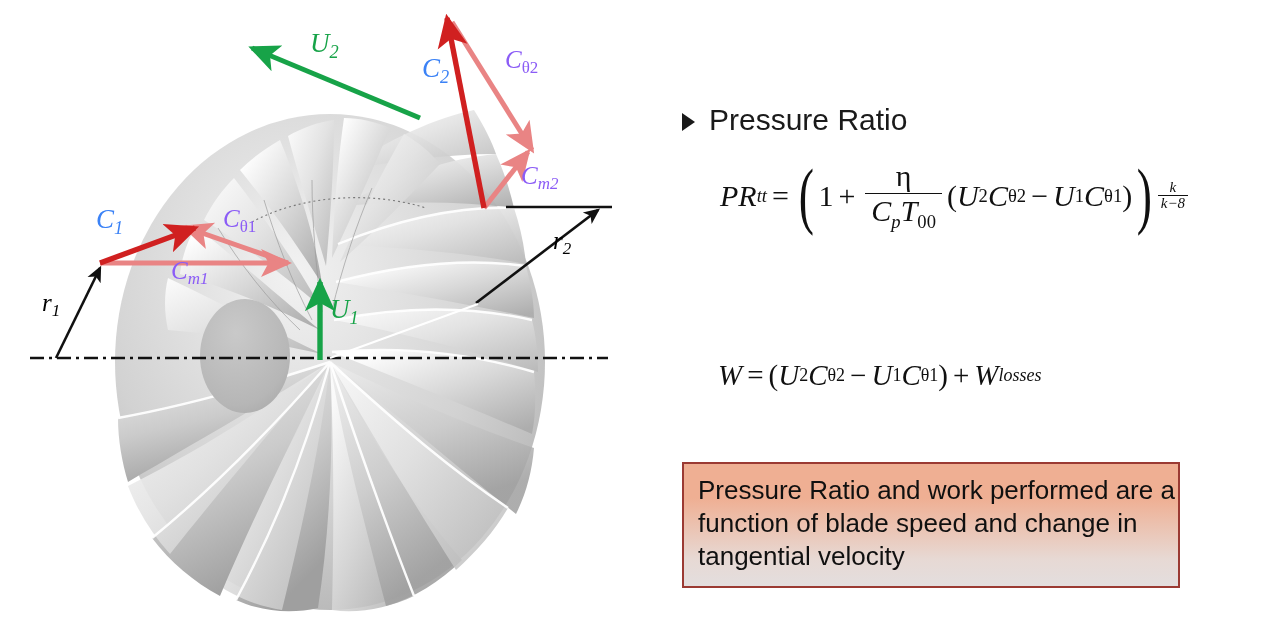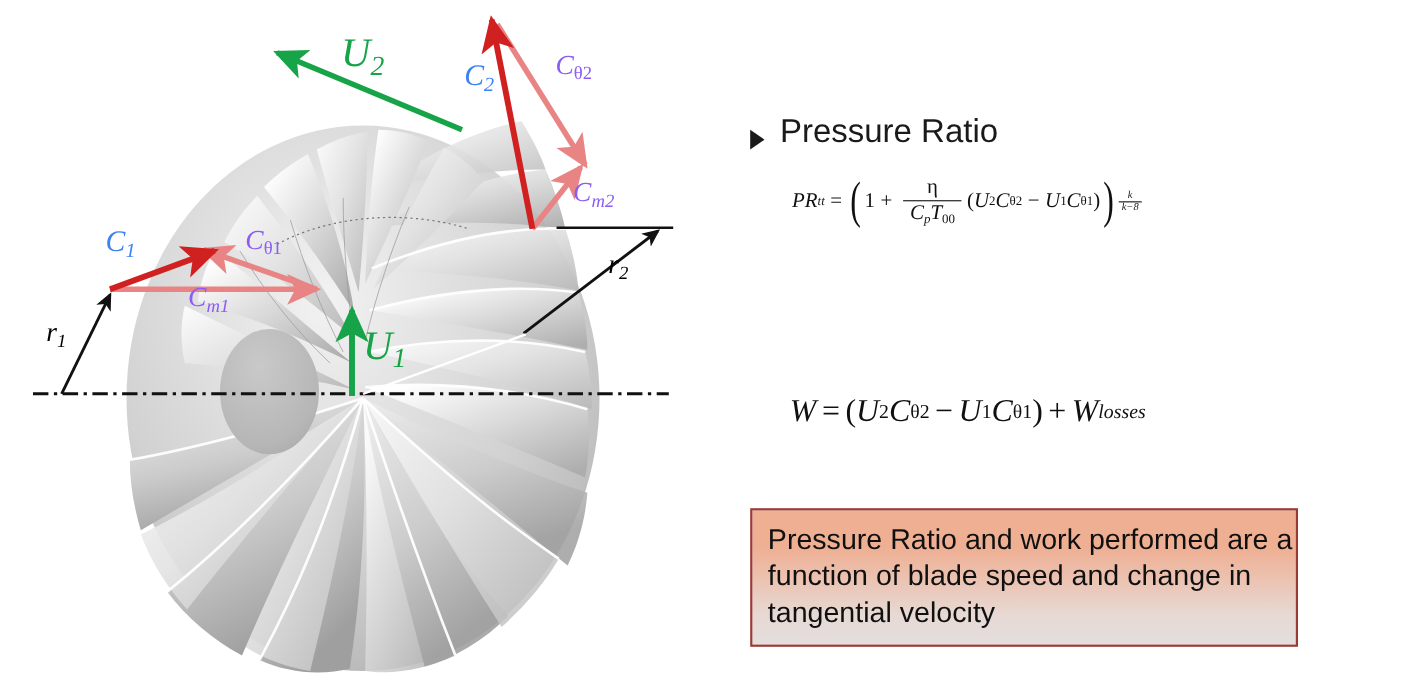--- a/index.html
+++ b/index.html
@@ -48,21 +48,21 @@
     vertical-align: -0.32em;
     letter-spacing: 0;
   }
   .vec-label .sub-up {
     font-size: 0.68em;
     font-style: normal;
     vertical-align: -0.30em;
   }
   .lbl-c-main  { color: #3b82f6; font-size: 27px; }
   .lbl-c-comp  { color: #8b5cf6; font-size: 25px; }
-  .lbl-u       { color: #17A348; font-size: 37px; }
+  .lbl-u       { color: #17A348; font-size: 27px; }
   .lbl-r       { color: #000000; font-size: 25px; }
 
   #label-c1    { left: 96px;  top: 206px; }
   #label-ctheta1 { left: 223px; top: 206px; }
   #label-cm1   { left: 171px; top: 258px; }
   #label-c2    { left: 422px; top: 55px;  }
   #label-ctheta2 { left: 505px; top: 47px; }
   #label-cm2   { left: 521px; top: 163px; }
   #label-u1    { left: 330px; top: 296px; }
   #label-u2    { left: 310px; top: 30px;  }
@@ -73,21 +73,21 @@
   #content-panel {
     position: absolute;
     left: 660px;
     top: 0;
     width: 628px;
     height: 620px;
   }
   .bullet-row {
     position: absolute;
     display: flex;
-    align-items: flex-end;
+    align-items: flex-start;
     gap: 14px;
   }
   #bullet-pressure-ratio { left: 22px; top: 104px; }
   #bullet-specific-work  { left: 22px; top: 297px; }
 
   .bullet-marker {
     width: 0;
     height: 0;
     border-left: 13px solid #1a1a1a;
     border-top: 9px solid transparent;
@@ -103,21 +103,21 @@
     white-space: nowrap;
   }
 
   
   .equation {
     position: absolute;
     font-family: "Liberation Serif", serif;
     color: #101010;
     white-space: nowrap;
   }
-  #equation-pressure-ratio { left: 60px; top: 160px; font-size: 19px; }
+  #equation-pressure-ratio { left: 60px; top: 160px; font-size: 30px; }
   #equation-specific-work  { left: 58px; top: 356px; font-size: 29px; }
 
   .eq-row {
     display: inline-flex;
     align-items: center;
     vertical-align: middle;
   }
   .ital { font-style: italic; }
   .sub {
     font-size: 0.62em;

